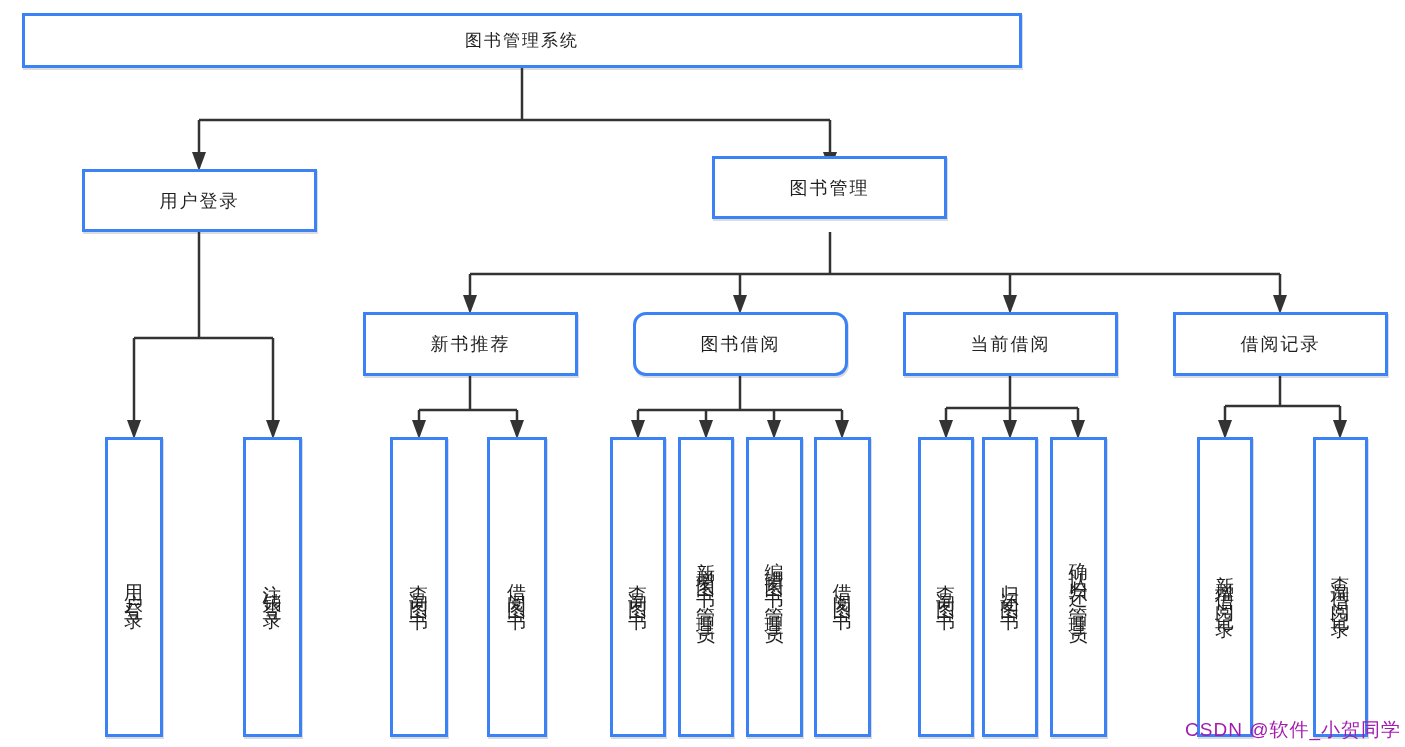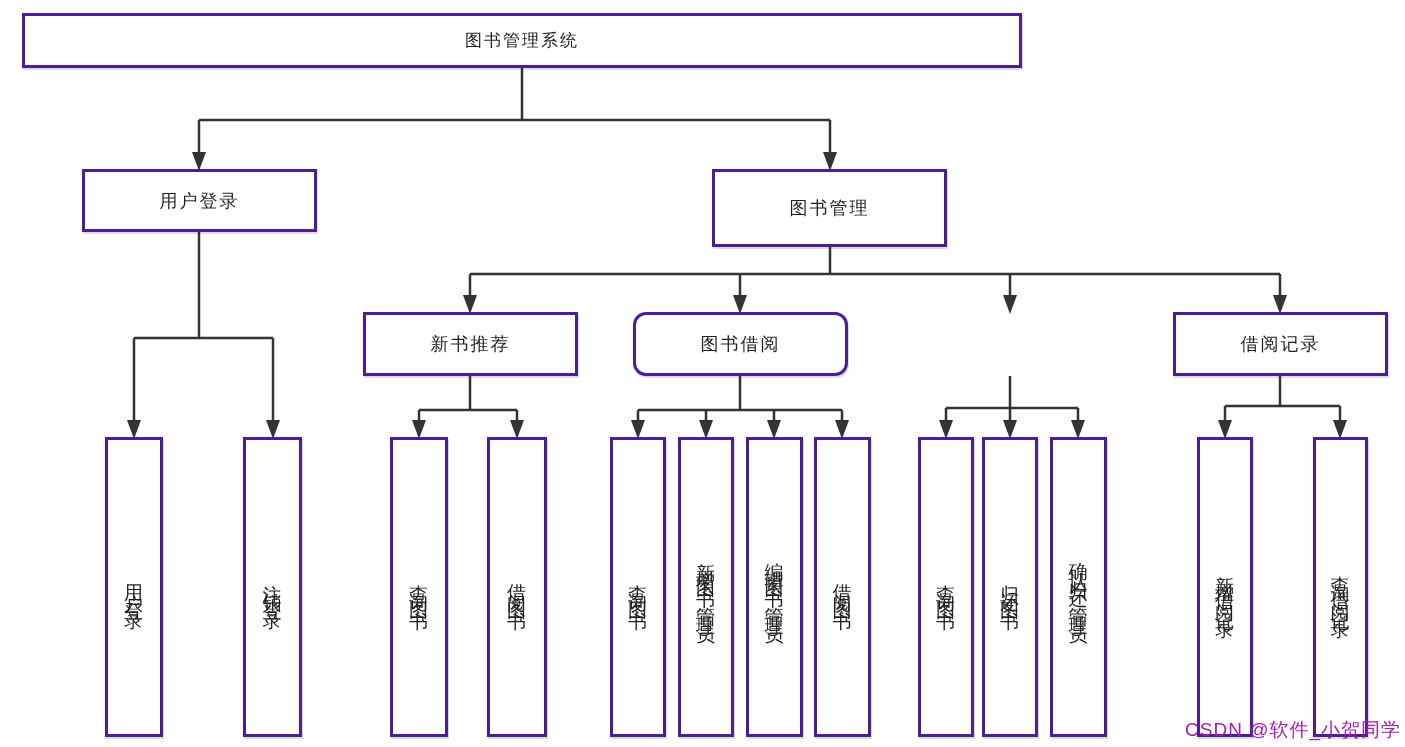--- a/index.html
+++ b/index.html
@@ -8,21 +8,21 @@
     width: 1405px;
     height: 747px;
     background: #ffffff;
     font-family: "Liberation Sans", "DejaVu Sans", sans-serif;
     overflow: hidden;
   }
   #wires { position: absolute; left: 0; top: 0; width: 1405px; height: 747px; }
   .box {
     position: absolute;
     box-sizing: border-box;
-    border: 3px solid #4c1d95;
+    border: 3px solid #3b82f6;
     background: #ffffff;
     display: flex;
     align-items: center;
     justify-content: center;
     color: #1f1f1f;
     box-shadow: 1px 2px 0 rgba(60,60,60,0.18);
   }
   .box.h span {
     font-size: 18px;
     letter-spacing: 2px;
@@ -117,29 +117,32 @@
     </g>
   </svg>
 
   <div class="box h root" style="left:22px; top:13px; width:1000px; height:55px;">
     <span>图书管理系统</span>
   </div>
 
   <div class="box h" style="left:82px; top:169px; width:235px; height:63px;">
     <span>用户登录</span>
   </div>
-  <div class="box h" style="left:712px; top:169px; width:235px; height:78px;">
+  <div class="box h" style="left:712px; top:156px; width:235px; height:63px;">
     <span>图书管理</span>
   </div>
 
   <div class="box h" style="left:363px; top:312px; width:215px; height:64px;">
     <span>新书推荐</span>
   </div>
   <div class="box h" style="left:633px; top:312px; width:215px; height:64px;border-radius:13px;">
     <span>图书借阅</span>
+  </div>
+  <div class="box h" style="left:903px; top:312px; width:215px; height:64px;">
+    <span>当前借阅</span>
   </div>
   <div class="box h" style="left:1173px; top:312px; width:215px; height:64px;">
     <span>借阅记录</span>
   </div>
 
   <div class="box v" style="left:105px; top:437px; width:58px; height:300px;">
     <span>用户登录</span>
   </div>
   <div class="box v" style="left:243px; top:437px; width:59px; height:300px;">
     <span>注销登录</span>

